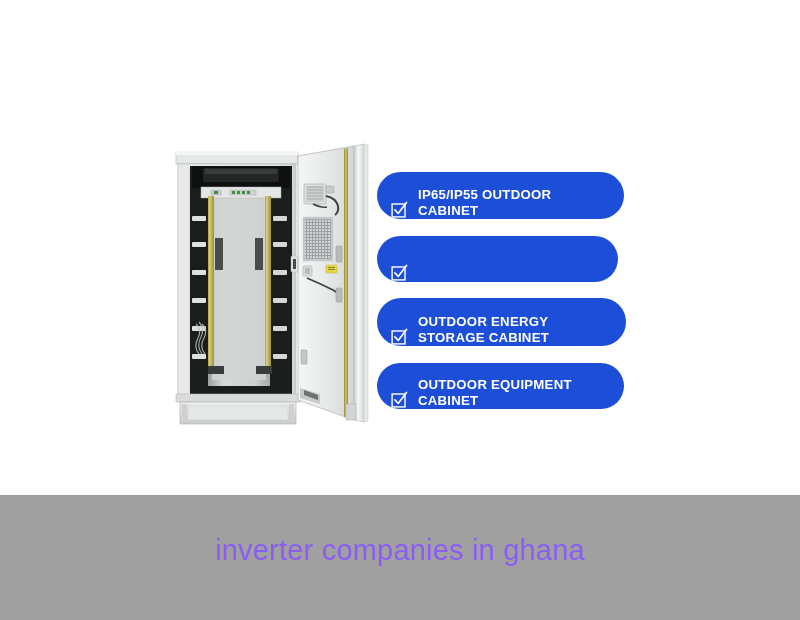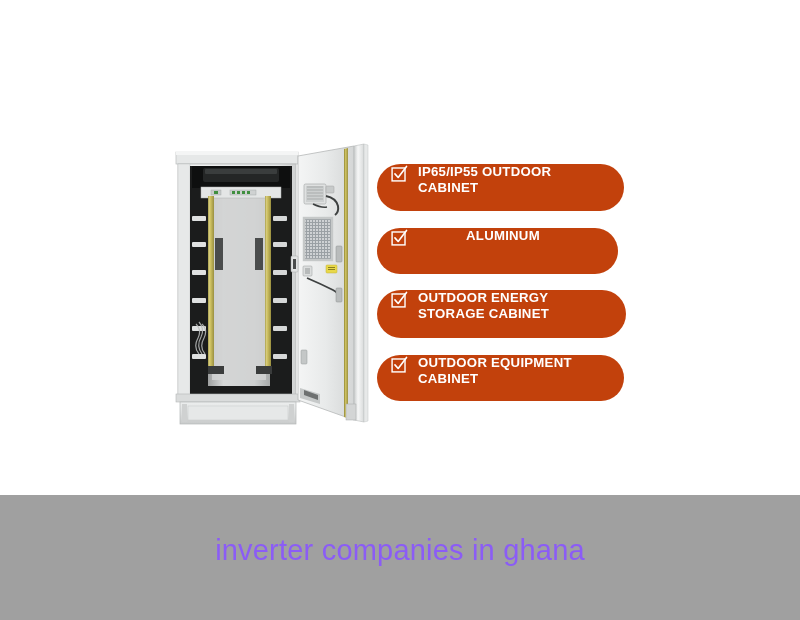--- a/index.html
+++ b/index.html
@@ -30,26 +30,27 @@
 
   
   .photo{
     position:absolute;left:168px;top:138px;width:208px;height:290px;
   }
 
   
   .badges{position:absolute;left:377px;top:164px;width:260px;height:240px;}
   .badge{
     position:absolute;
-    background:#c2410c;
+    background:#1d4ed8;
     border-radius:24px;
     display:flex;
-    align-items:flex-start;
+    align-items:flex-end;
     box-sizing:border-box;
     padding:0 14px 0 13px;
+    margin-top:8px;
   }
   .badge .chk{flex:0 0 auto;width:19px;height:19px;margin-right:9px;display:block;}
   .badge .lbl{
     color:#ffffff;
     font-size:13.2px;
     font-weight:bold;
     letter-spacing:.25px;
     line-height:1.22;
     font-family:"Liberation Sans", sans-serif;
   }
@@ -228,21 +229,20 @@
         <path d="M5.2 10.4 L8.6 14.2 L17.4 2.6" fill="none" stroke="#ffffff" stroke-width="1.7" stroke-linecap="round" stroke-linejoin="round"></path>
       </svg>
       <span class="lbl">IP65/IP55 OUTDOOR CABINET</span>
     </div>
 
     <div class="badge b2">
       <svg class="chk" viewBox="0 0 20 20">
         <rect x="2.2" y="4.2" width="13.6" height="13.6" fill="none" stroke="#ffffff" stroke-width="1.5"></rect>
         <path d="M5.2 10.4 L8.6 14.2 L17.4 2.6" fill="none" stroke="#ffffff" stroke-width="1.7" stroke-linecap="round" stroke-linejoin="round"></path>
       </svg>
-      <span class="lbl">ALUMINUM</span>
     </div>
 
     <div class="badge b3">
       <svg class="chk" viewBox="0 0 20 20">
         <rect x="2.2" y="4.2" width="13.6" height="13.6" fill="none" stroke="#ffffff" stroke-width="1.5"></rect>
         <path d="M5.2 10.4 L8.6 14.2 L17.4 2.6" fill="none" stroke="#ffffff" stroke-width="1.7" stroke-linecap="round" stroke-linejoin="round"></path>
       </svg>
       <span class="lbl">OUTDOOR ENERGY STORAGE CABINET</span>
     </div>
 

